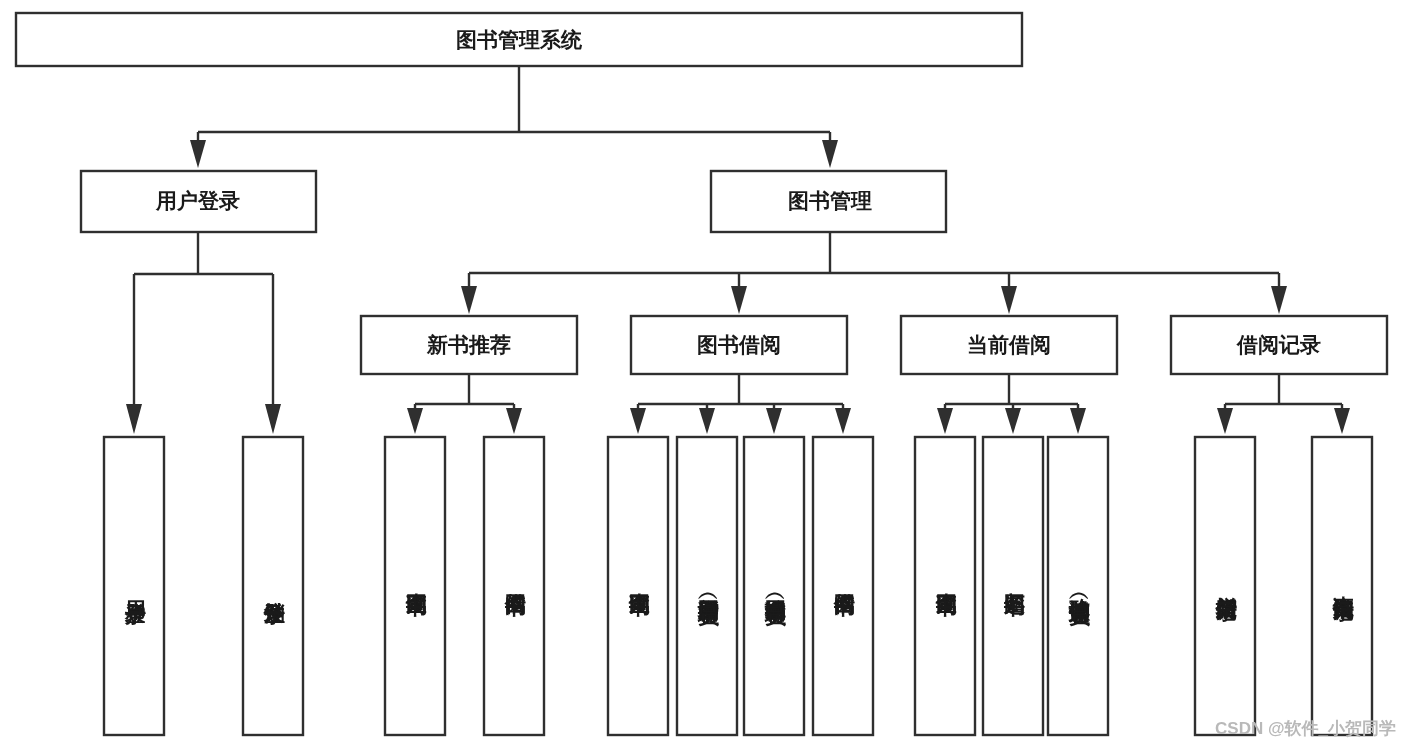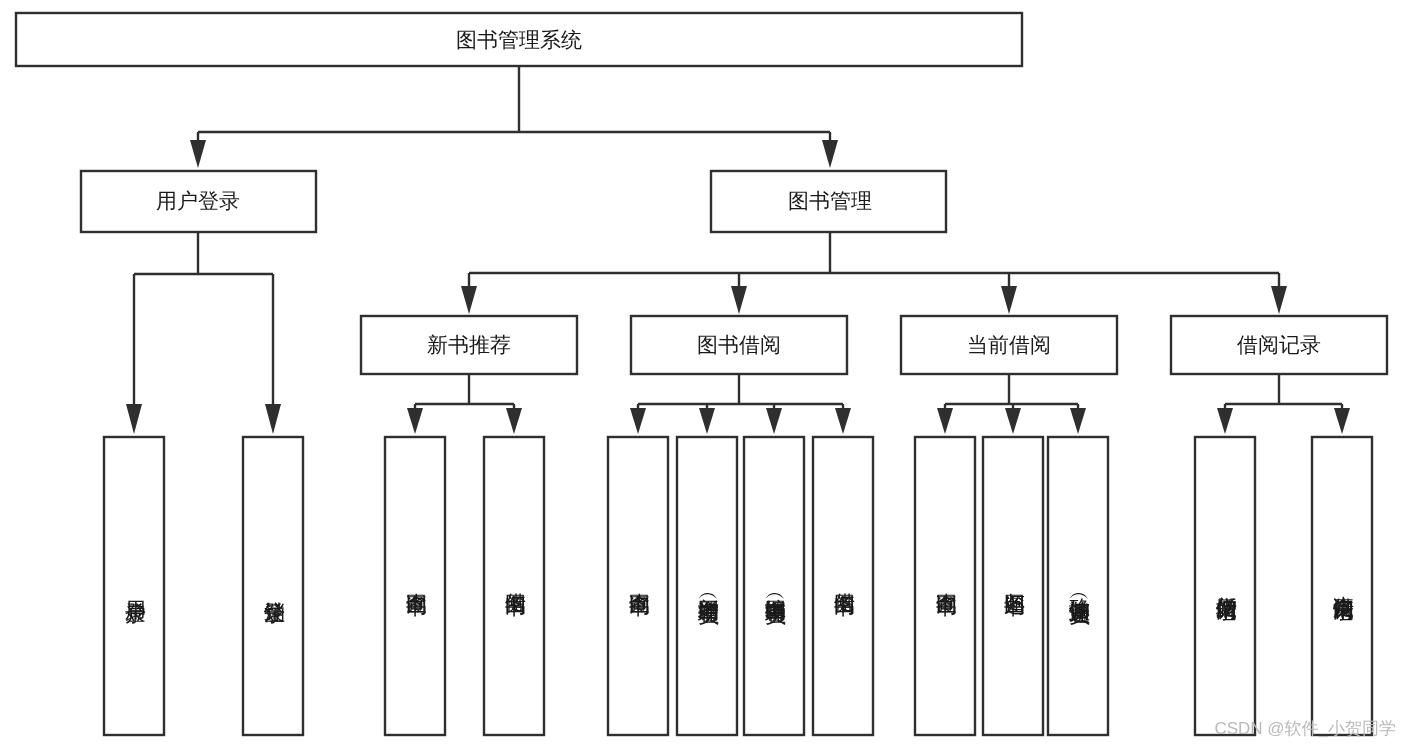--- a/index.html
+++ b/index.html
@@ -11,20 +11,21 @@
     width: 1405px;
     height: 747px;
     font-family: "Liberation Sans", "DejaVu Sans", sans-serif;
     overflow: hidden;
     position: relative;
   }
   #diagram-root {
     position: relative;
     width: 1405px;
     height: 747px;
+    font-weight: bold;
   }
   svg.diagram {
     position: absolute;
     left: 0;
     top: 0;
     width: 1405px;
     height: 747px;
     display: block;
   }
   .box-rect {

